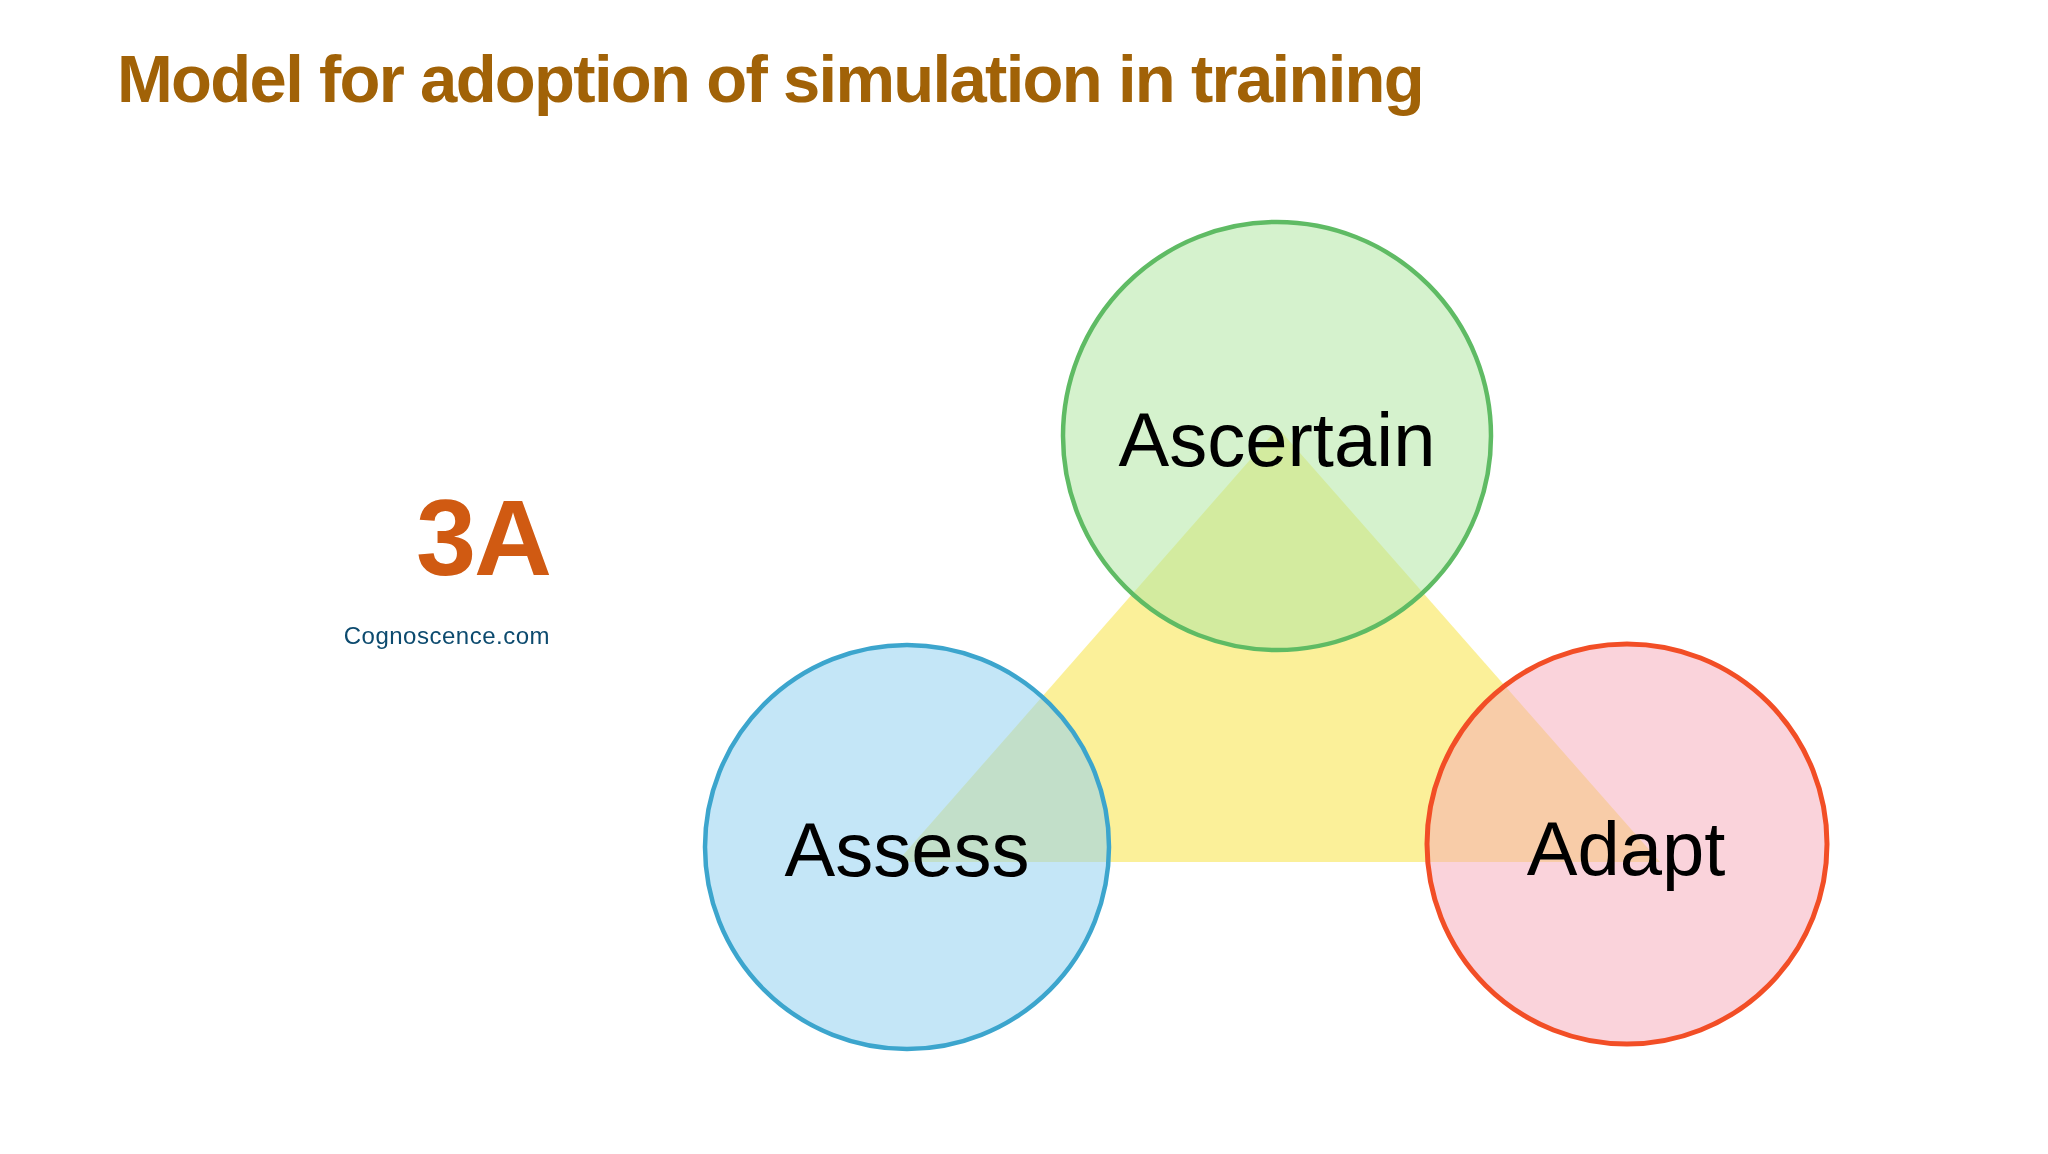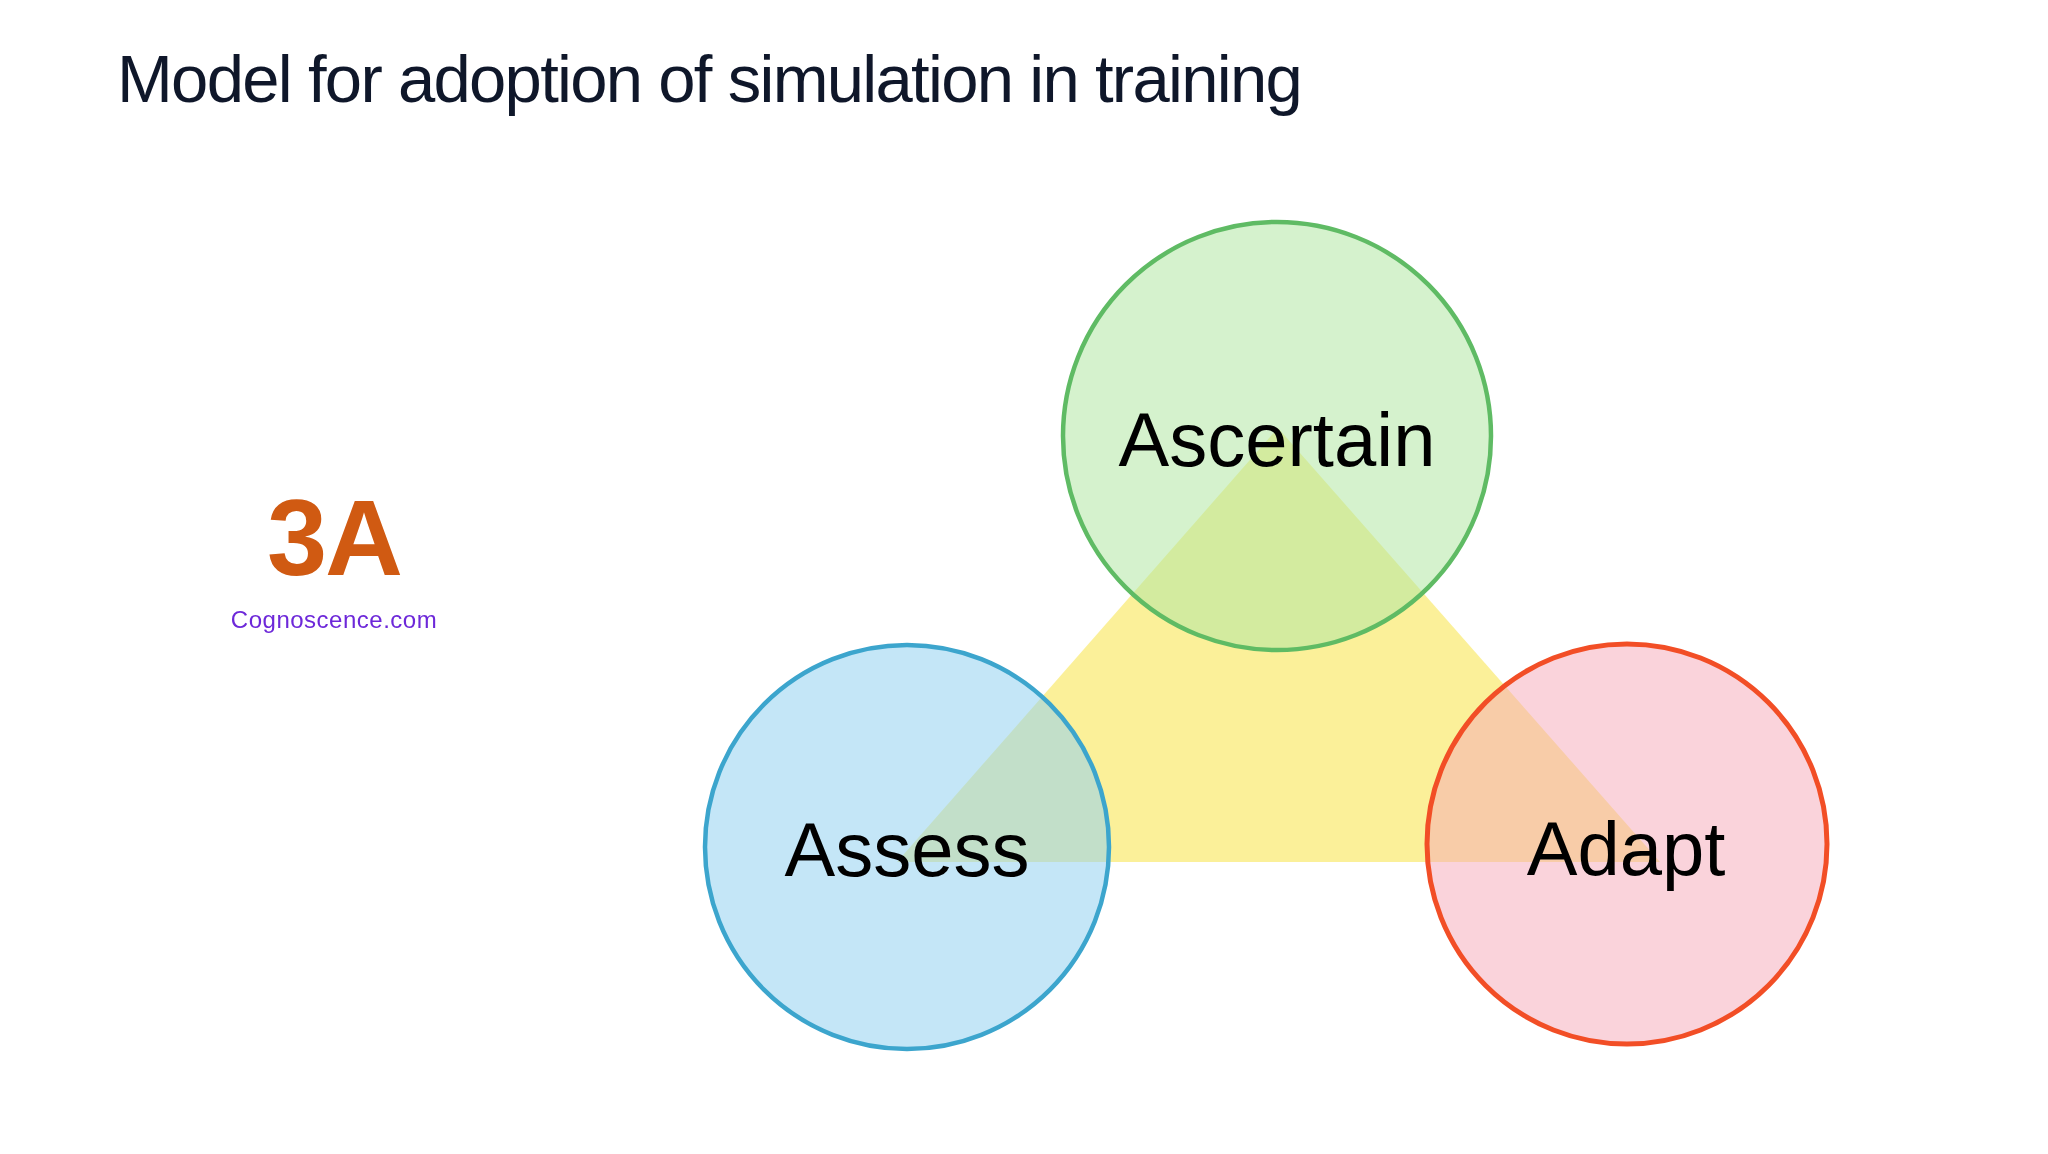--- a/index.html
+++ b/index.html
@@ -13,45 +13,45 @@
     height: 1154px;
     background: #ffffff;
     overflow: hidden;
     font-family: "Liberation Sans", sans-serif;
   }
   .title {
     position: absolute;
     left: 117px;
     top: 38px;
     font-size: 67px;
-    font-weight: normal;
+    font-weight: bold;
     letter-spacing: -1.7px;
     line-height: 82px;
-    color: #0f172a;
+    color: #a16207;
     white-space: nowrap;
   }
   .side-block {
     position: absolute;
     left: 118px;
     top: 470px;
     width: 432px;
-    text-align: center;
+    text-align: right;
   }
   .side-line {
     font-size: 108px;
     font-weight: bold;
     line-height: 136px;
     letter-spacing: -2px;
     color: #D05A12;
   }
   .website {
-    margin-top: 0;
+    margin-top: 16px;
     font-size: 24px;
     letter-spacing: 0.5px;
-    color: #6d28d9;
+    color: #0c4a6e;
   }
   svg.diagram {
     position: absolute;
     left: 0;
     top: 0;
   }
   text.circle-label {
     font-family: "Liberation Sans", sans-serif;
     font-size: 76px;
     font-weight: 400;

